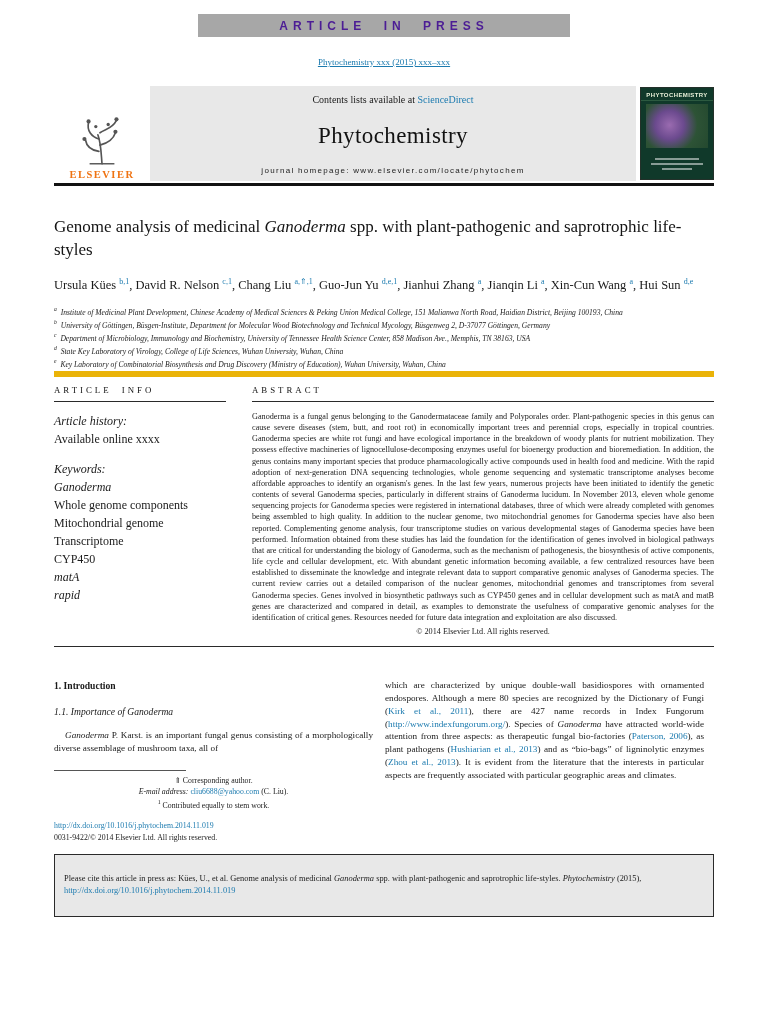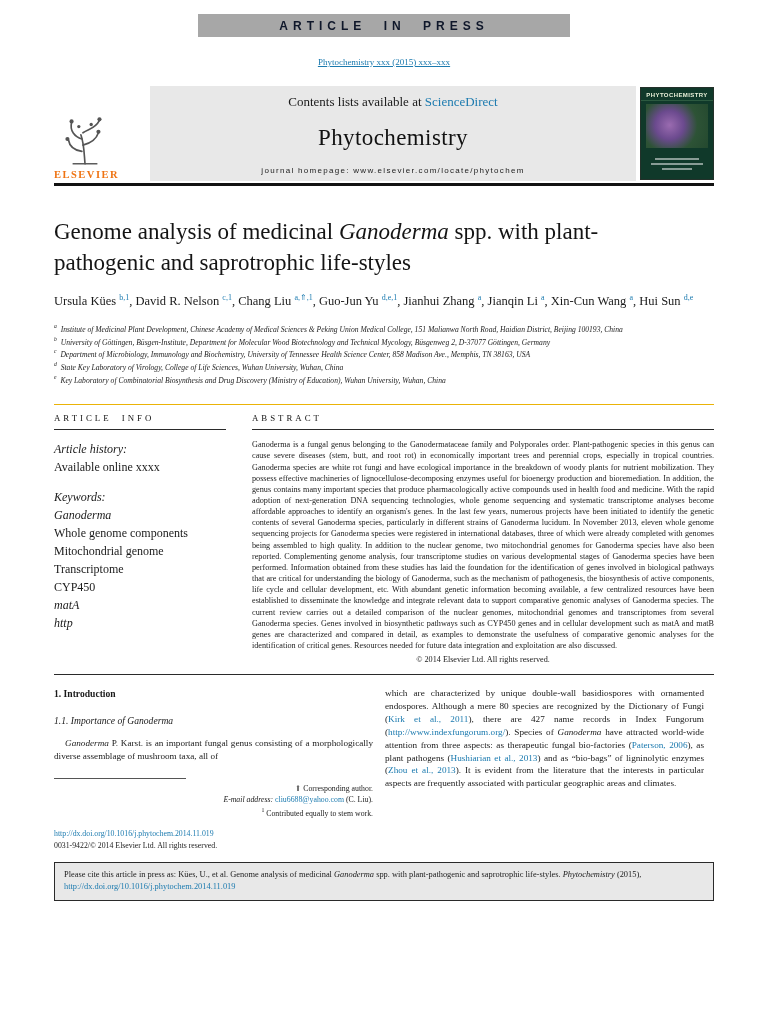--- a/index.html
+++ b/index.html
@@ -1,79 +1,79 @@
 <!DOCTYPE html>
 <html><head>
 <meta charset="utf-8">
 <style>
   html,body{margin:0;padding:0;background:#fff;}
   .page{width:768px;height:1024px;box-sizing:border-box;padding:14px 54px 0;margin:0 auto;
         font-family:"Liberation Serif","DejaVu Serif",serif;color:#1a1a1a;overflow:hidden;position:relative;}
 
   
-  .banner{width:372px;height:23px;margin:0 auto;background:#a7a7a7;color:#0f172a;
+  .banner{width:372px;height:23px;margin:0 auto;background:#a7a7a7;color:#4c1d95;
           font-family:"Liberation Sans","DejaVu Sans",sans-serif;font-weight:bold;font-size:12px;
           letter-spacing:5px;word-spacing:9px;display:flex;align-items:center;justify-content:center;}
   .cit-line{text-align:center;margin-top:20px;font-size:9px;color:#1b7aaf;text-decoration:underline;}
 
   
   .masthead{margin-top:19px;display:flex;height:95px;}
-  .mh-logo{width:96px;background:#fff;display:flex;flex-direction:column;justify-content:flex-end;padding-bottom:1px;}
+  .mh-logo{width:96px;background:#fff;display:flex;flex-direction:column;align-items:center;justify-content:flex-end;padding-bottom:1px;}
   .els-word{color:#ef7312;font-size:10.5px;font-weight:bold;letter-spacing:1.5px;margin-top:1px;}
   .mh-center{flex:1;background:#e8e8e8;display:flex;flex-direction:column;justify-content:space-between;text-align:center;padding:8px 4px 6px;}
-  .contents-line{font-size:13px;}
+  .contents-line{font-size:10px;}
   .lnk{color:#1b7aaf;text-decoration:none;cursor:pointer;}
   .mh-title{font-size:23px;letter-spacing:0.4px;color:#111;}
   .homepage-line{font-family:"Liberation Sans","DejaVu Sans",sans-serif;font-size:8px;letter-spacing:1.3px;color:#222;}
   .mh-coverwrap{width:78px;display:flex;align-items:center;justify-content:flex-end;}
   .cover{width:74px;height:93px;background:#10392a;border:1px solid #24312a;box-sizing:border-box;display:flex;flex-direction:column;}
   .cover-band{padding:4px 2px 2px;text-align:center;border-bottom:1px solid #2c5a40;}
   .cover-title{color:#e9f0d9;font-size:6px;font-weight:bold;letter-spacing:0.4px;font-family:"Liberation Sans","DejaVu Sans",sans-serif;}
   .cover-img{margin:3px auto 0;width:62px;height:44px;
              background:radial-gradient(circle at 38% 48%, #9a6bb0 0%, #6b4a8e 32%, rgba(46,84,53,0.6) 62%, #24492f 100%),#2c5137;}
   .cover-foot{flex:1;display:flex;flex-direction:column;justify-content:center;gap:3px;align-items:center;}
   .cover-line{height:2px;background:rgba(255,255,255,0.5);}
   .w1{width:44px;}.w2{width:52px;}.w3{width:30px;}
   .thick-rule{height:3px;background:#121212;margin-top:2px;}
 
   
-  .title{margin-top:30px;font-size:23px;line-height:1.35;max-width:640px;color:#141414;}
+  .title{margin-top:30px;font-size:17px;line-height:1.35;max-width:640px;color:#141414;}
   .authors{margin-top:14px;font-size:12.5px;line-height:1.55;max-width:648px;}
   .authors sup{color:#1b7aaf;font-size:8px;font-family:"Liberation Serif","DejaVu Sans",serif;}
   .affils{margin-top:10px;font-size:7.6px;font-style:italic;line-height:1.5;color:#1c1c1c;}
   .affils sup{font-size:5.6px;font-style:italic;margin-right:2px;}
 
   
-  .infoabs{margin-top:18px;border-top:1px solid #eab308;border-bottom:1px solid #2a2a2a;display:flex;}
+  .infoabs{margin-top:1px;border-top:6px solid #eab308;border-bottom:1px solid #2a2a2a;display:flex;}
   .ia-left{width:172px;flex-shrink:0;}
   .ia-right{flex:1;margin-left:26px;}
   .ia-heading{font-size:8.8px;letter-spacing:3px;word-spacing:5px;padding:8px 0 6px;border-bottom:1px solid #2a2a2a;color:#111;}
   .ia-body{margin-top:10px;font-size:12px;line-height:1.5;padding-bottom:10px;}
   .it{font-style:italic;}
   .kwlist{margin-top:0;}
   .kw{font-style:normal;}
   .kw.it{font-style:italic;}
   .kw-label,.hist-label{font-style:italic;}
   .keywords-block{margin-top:12px;}
   .abs-text{margin-top:9px;font-size:8.2px;line-height:1.36;text-align:justify;color:#1b1b1b;}
   .abs-copy{text-align:center;font-size:8.2px;margin:4px 0 10px;}
 
   
-  .body-cols{display:flex;gap:12px;margin-top:12px;}
+  .body-cols{display:flex;gap:12px;margin-top:32px;}
   .col{width:319px;font-size:9.2px;line-height:1.4;text-align:justify;}
   .sec-h{font-weight:bold;font-size:9.6px;text-align:left;}
   .subsec-h{font-style:italic;font-size:9.6px;margin-top:13px;text-align:left;}
   .para{margin-top:10px;text-indent:11px;}
-  .fn-block{margin-top:15px;font-size:7.8px;line-height:1.5;text-align:right;}
+  .fn-block{margin-top:15px;font-size:7.8px;line-height:1.5;text-align:center;}
   .fn-rule{width:132px;border-top:1px solid #555;margin-bottom:4px;}
   .fn sup{font-size:5.8px;}
   .doi-block{margin-top:9px;font-size:7.8px;line-height:1.5;text-align:left;}
 
   
-  .footer-box{margin-top:10px;border:1px solid #2a2a2a;background:#e8e8e8;padding:6px 9px;
+  .footer-box{margin-top:10px;border:1px solid #2a2a2a;background:#e8e8e8;padding:18px 9px;
               font-size:8.4px;line-height:1.5;text-align:left;}
 </style>
 </head>
 <body>
 
 <div class="page">
 
   <div class="banner">
     <span>ARTICLE IN PRESS</span>
   </div>
@@ -148,21 +148,21 @@
         <div>Available online xxxx</div>
         <div class="keywords-block">
           <div class="kw-label">Keywords:</div>
           <div class="kwlist" id="kw-list">
               <div class="kw it">Ganoderma</div>
               <div class="kw">Whole genome components</div>
               <div class="kw">Mitochondrial genome</div>
               <div class="kw">Transcriptome</div>
               <div class="kw">CYP450</div>
               <div class="kw it">matA</div>
-              <div class="kw it">http</div>
+              <div class="kw it">rapid</div>
             </div>
         </div>
       </div>
     </div>
     <div class="ia-right">
       <div class="ia-heading">ABSTRACT</div>
       <div class="abs-text">Ganoderma is a fungal genus belonging to the Ganodermataceae family and Polyporales order. Plant-pathogenic species in this genus can cause severe diseases (stem, butt, and root rot) in economically important trees and perennial crops, especially in tropical countries. Ganoderma species are white rot fungi and have ecological importance in the breakdown of woody plants for nutrient mobilization. They possess effective machineries of lignocellulose-decomposing enzymes useful for bioenergy production and bioremediation. In addition, the genus contains many important species that produce pharmacologically active compounds used in health food and medicine. With the rapid adoption of next-generation DNA sequencing technologies, whole genome sequencing and systematic transcriptome analyses become affordable approaches to identify an organism's genes. In the last few years, numerous projects have been initiated to identify the genetic contents of several Ganoderma species, particularly in different strains of Ganoderma lucidum. In November 2013, eleven whole genome sequencing projects for Ganoderma species were registered in international databases, three of which were already completed with genomes being assembled to high quality. In addition to the nuclear genome, two mitochondrial genomes for Ganoderma species have also been reported. Complementing genome analysis, four transcriptome studies on various developmental stages of Ganoderma species have been performed. Information obtained from these studies has laid the foundation for the identification of genes involved in biological pathways that are critical for understanding the biology of Ganoderma, such as the mechanism of pathogenesis, the biosynthesis of active components, life cycle and cellular development, etc. With abundant genetic information becoming available, a few centralized resources have been established to disseminate the knowledge and integrate relevant data to support comparative genomic analyses of Ganoderma species. The current review carries out a detailed comparison of the nuclear genomes, mitochondrial genomes and transcriptomes from several Ganoderma species. Genes involved in biosynthetic pathways such as CYP450 genes and in cellular development such as matA and matB genes are characterized and compared in detail, as examples to demonstrate the usefulness of comparative genomic analyses for the identification of critical genes. Resources needed for future data integration and exploitation are also discussed.</div>
       <div class="abs-copy">© 2014 Elsevier Ltd. All rights reserved.</div>
     </div>
   </div>

